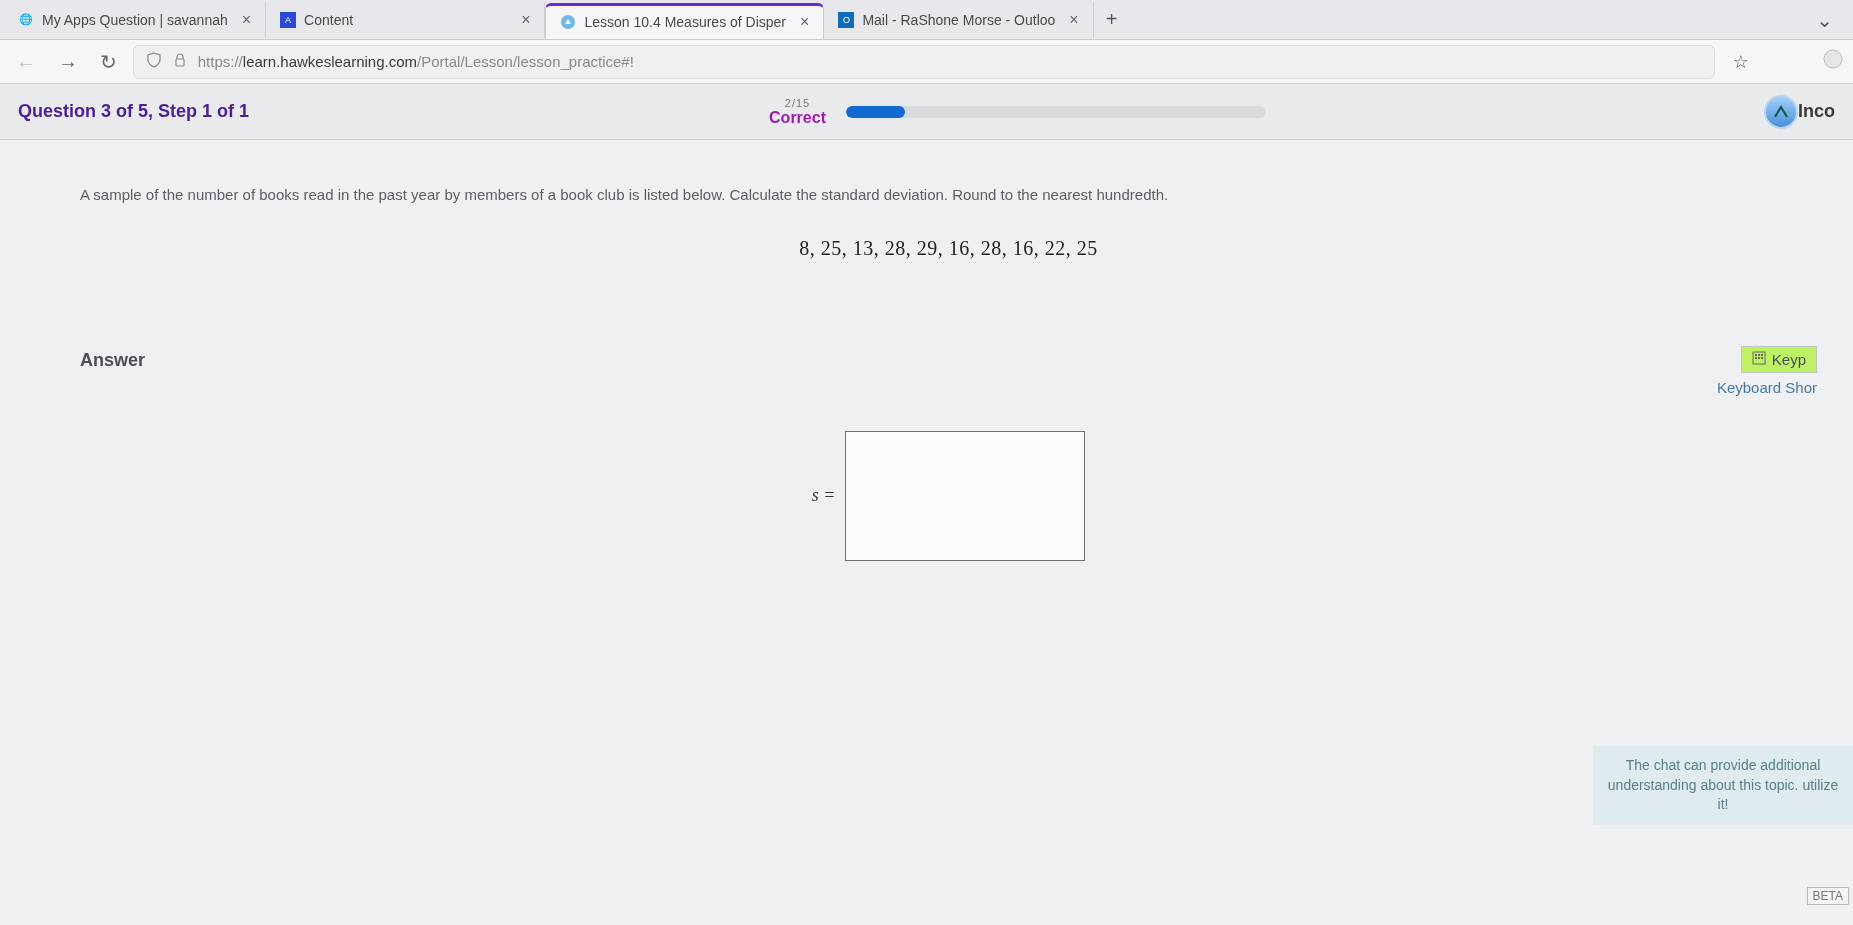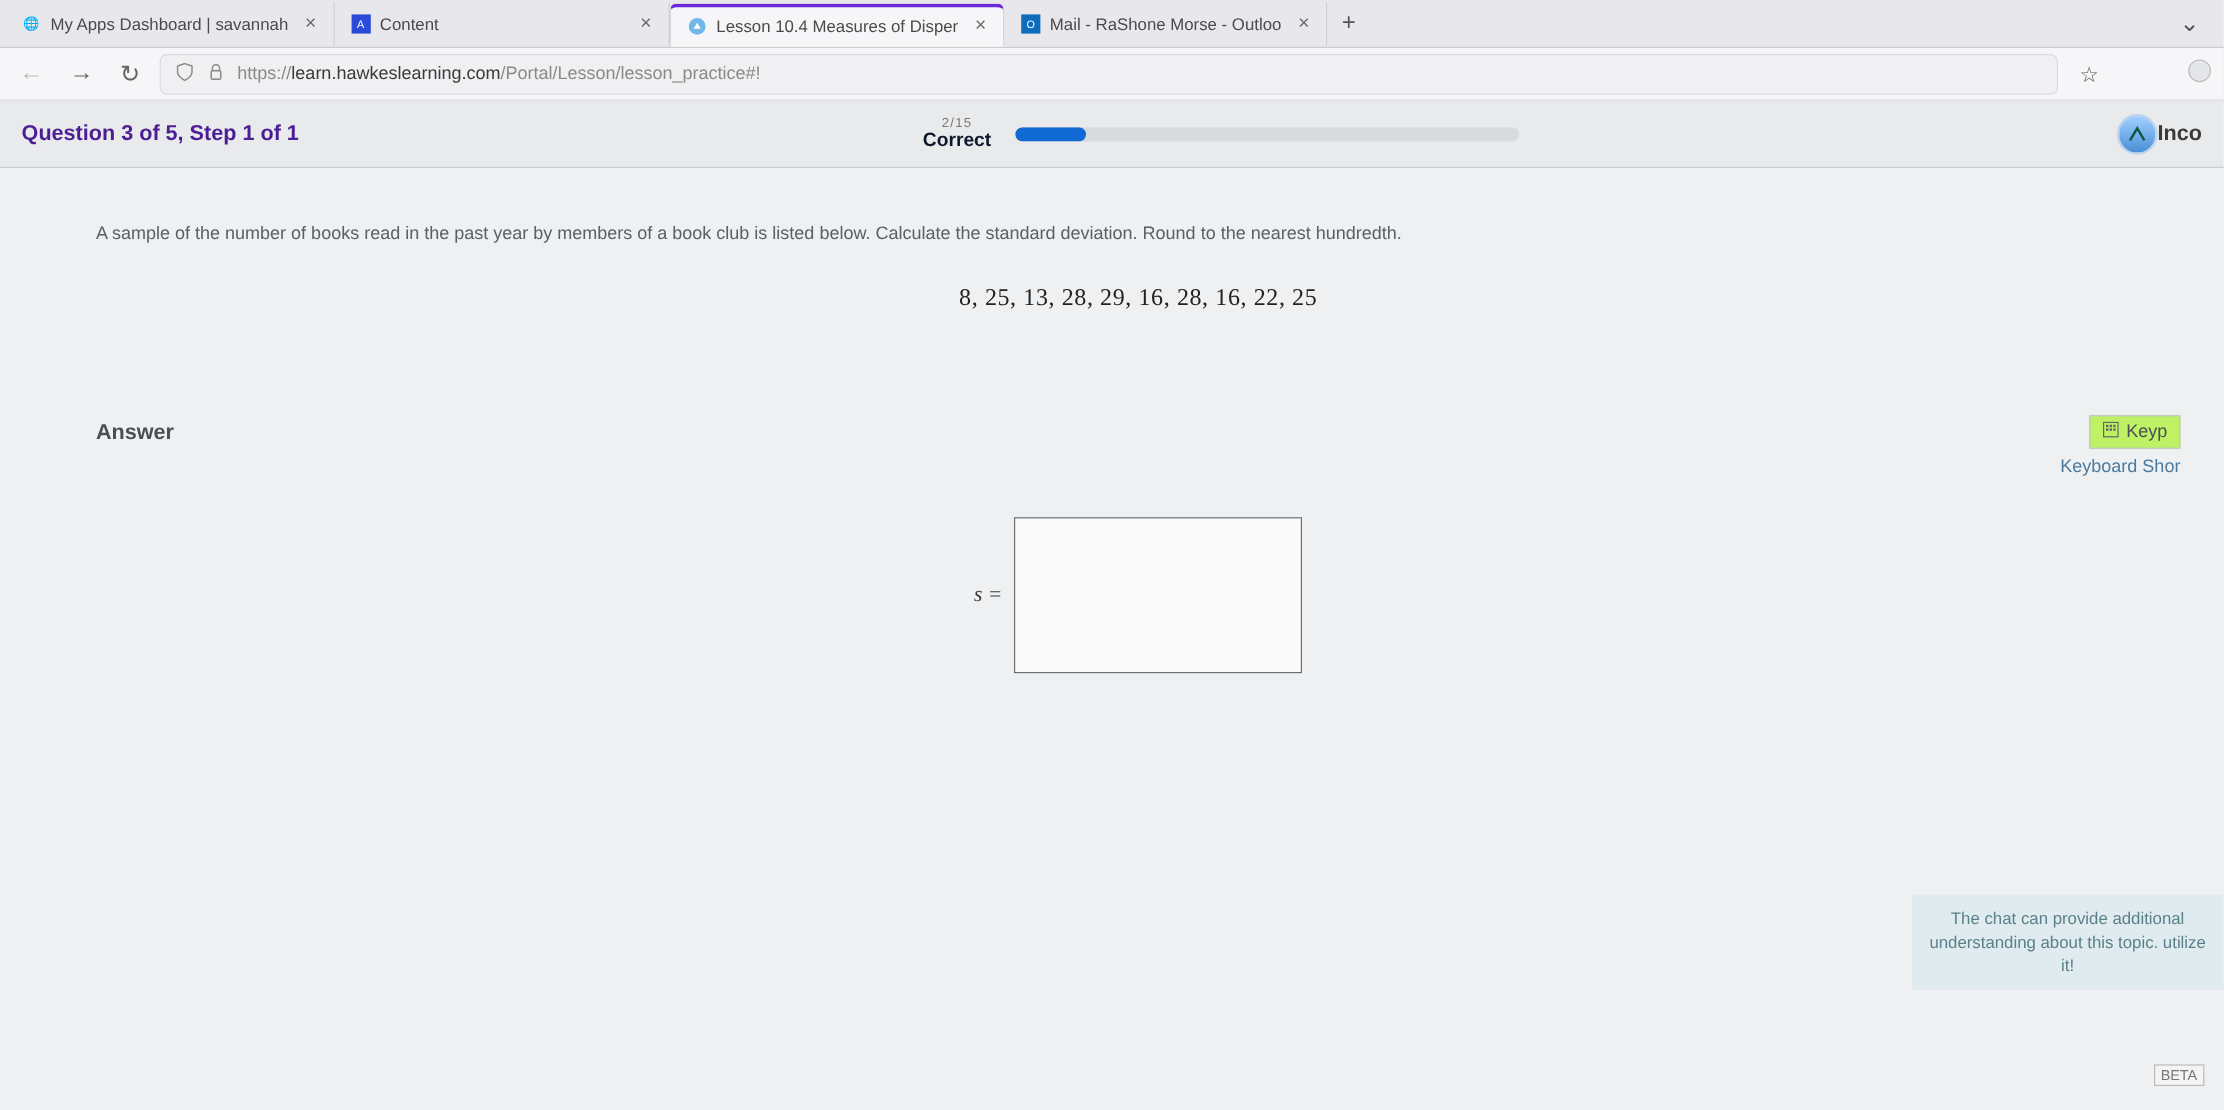--- a/index.html
+++ b/index.html
@@ -20,21 +20,21 @@
     .addr-box .url-dark { color: #3a3a3a; }
     .addr-box .url-light { color: #8a8a8a; }
     .addr-icons { display: flex; gap: 14px; align-items: center; margin-left: 8px; color: #555; font-size: 18px; }
 
     
     .page { background: #eef0f2; height: calc(925px - 84px); position: relative; }
     .topbar { display: flex; align-items: center; background: #e8eaec; border-bottom: 1px solid #c9cccf; height: 56px; padding: 0 18px; }
     .q-label { font-size: 18px; color: #4c1d95; font-weight: 600; }
     .center-stat { text-align: center; flex: 0 0 auto; margin-left: 520px; }
     .center-stat .count { font-size: 11px; color: #7a7a7a; letter-spacing: 1px; }
-    .center-stat .correct { font-size: 16px; color: #0f172a; font-weight: 600; }
+    .center-stat .correct { font-size: 16px; color: #a21caf; font-weight: 600; }
     .progress-wrap { flex: 1; display: flex; align-items: center; margin: 0 20px; }
     .progress { width: 420px; height: 12px; background: #d8dadd; border-radius: 6px; overflow: hidden; }
     .progress .fill { height: 100%; width: 14%; background: #1169d3; border-radius: 6px; }
     .badge-circle { width: 34px; height: 34px; border-radius: 50%; background: linear-gradient(#a0d0ff,#4a8fd6); border: 2px solid #bcd4ee; display: flex; align-items: center; justify-content: center; color: #214; font-weight: bold; margin-left: 100px; }
     .inc { font-size: 18px; color: #3a3a3a; font-weight: 600; }
 
     .content { padding: 44px 36px 0 80px; }
     .qtext { font-size: 15px; color: #5a6068; line-height: 1.5; }
     .data-row { text-align: center; font-family: Georgia, "Times New Roman", serif; font-size: 20px; color: #222; margin-top: 30px; letter-spacing: 0.5px; }
 
@@ -42,31 +42,31 @@
     .answer-hdr { font-size: 18px; color: #4a4f55; font-weight: 600; }
     .keypad-links { position: absolute; right: 0; top: -4px; text-align: right; }
     .keypad-btn { display: inline-flex; align-items: center; gap: 6px; border: 1px solid #c0c4c9; background: #bef264; padding: 4px 10px; font-size: 15px; color: #4a4f55; }
     .kb-shortcut { font-size: 15px; color: #4a7aa0; margin-top: 6px; }
 
     .input-area { display: flex; align-items: center; justify-content: center; margin-top: 60px; gap: 10px; }
     .input-area .lbl { font-family: Georgia, "Times New Roman", serif; font-style: italic; font-size: 18px; color: #3a3a3a; }
     .input-area input { width: 240px; height: 130px; border: 1px solid #6a6f74; background: #fafafa; font-size: 18px; padding: 6px 10px; text-align: left; }
 
     .chat-hint { position: absolute; right: 0; bottom: 100px; width: 260px; background: #e0ebef; color: #5a8088; font-size: 14px; text-align: center; padding: 10px 8px; line-height: 1.4; margin-top: 36px; }
-    .beta { position: absolute; right: 16px; bottom: 20px; font-size: 12px; color: #777; border: 1px solid #bbb; padding: 1px 5px; background: #f4f4f4; }
+    .beta { position: absolute; right: 4px; bottom: 20px; font-size: 12px; color: #777; border: 1px solid #bbb; padding: 1px 5px; background: #f4f4f4; }
 
     .icon-svg { width: 16px; height: 16px; }
   </style>
 </head>
 <body>
 
 <div class="browser-tabs">
   <div class="tab">
     <span class="favicon">🌐</span>
-    <span>My Apps Dashboard | savannah</span>
+    <span>My Apps Question | savannah</span>
     <span class="close">×</span>
   </div>
   <div class="tab">
     <span class="favicon" style="background:#2a4bd7;color:#fff;padding:1px 2px;font-size:9px;">A</span>
     <span>Content</span>
     <span class="close" style="margin-left:160px;">×</span>
   </div>
   <div class="tab active">
     <span class="favicon">
       <svg class="icon-svg" viewBox="0 0 16 16">

